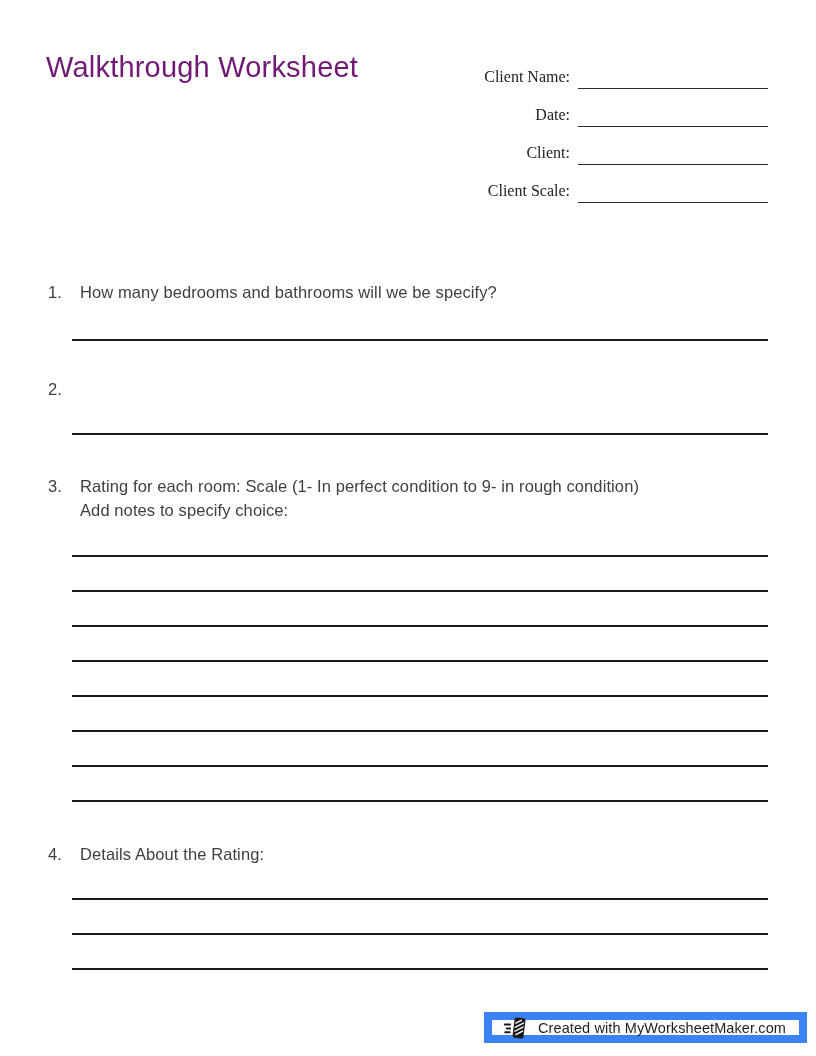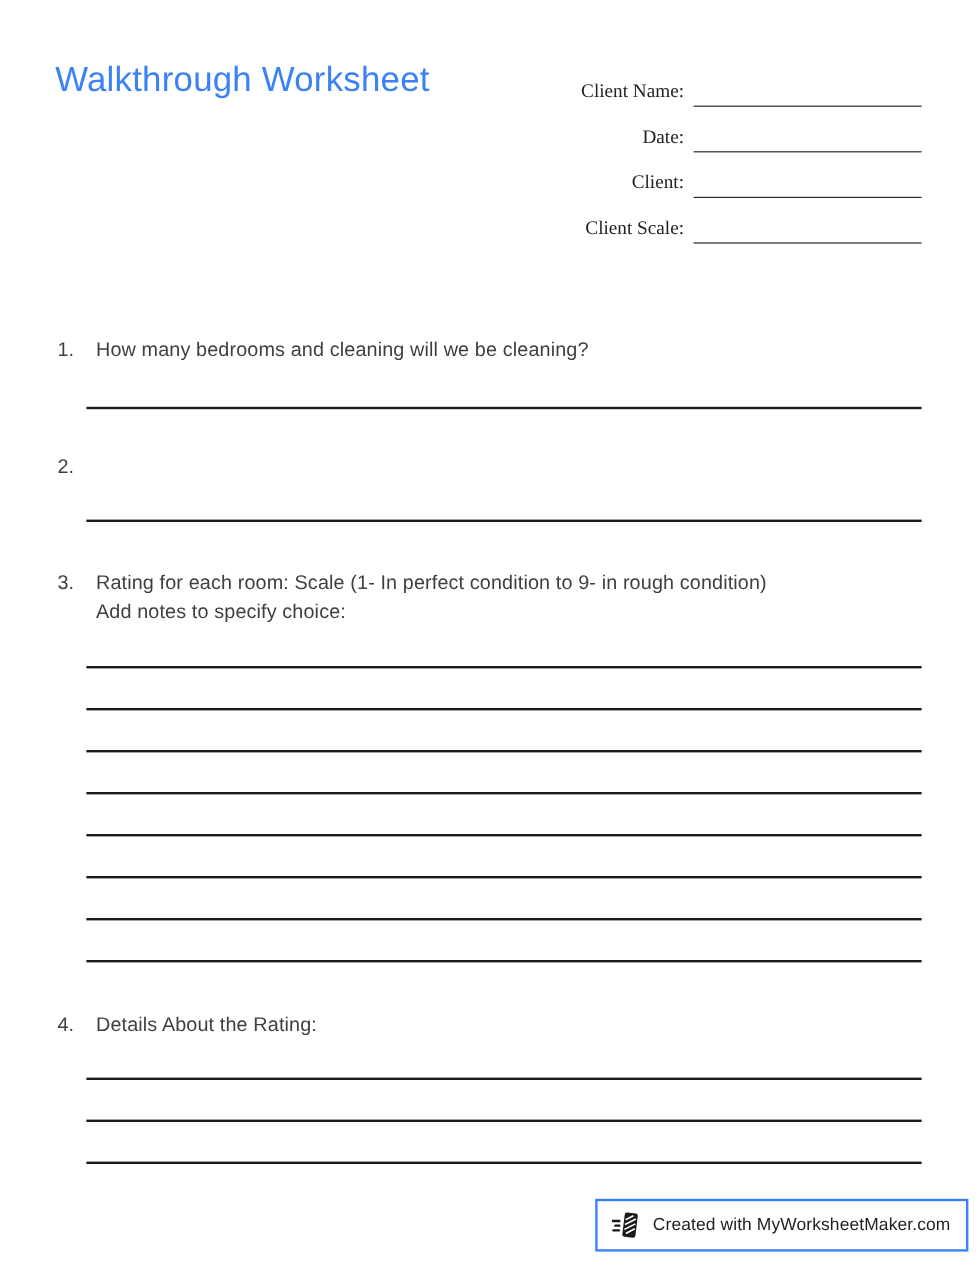--- a/index.html
+++ b/index.html
@@ -14,21 +14,21 @@
   }
 
   
   .title {
     position: absolute;
     left: 46px;
     top: 49px;
     font-size: 29px;
     line-height: 36px;
     font-weight: 400;
-    color: #3b82f6;
+    color: #701a75;
     letter-spacing: 0.2px;
   }
 
   
   .header-fields {
     position: absolute;
     left: 420px;
     top: 51px;
     width: 348px;
   }
@@ -80,22 +80,22 @@
     border-top: 2.2px solid #1b1b1b;
     width: 696px;
   }
   .answer-line + .answer-line { margin-top: 33px; }
 
   
   .footer-badge {
     position: absolute;
     right: 9px;
     bottom: 13px;
-    height: 44px;
-    border: 2px solid #3b82f6;
+    height: 31px;
+    border: 8px solid #3b82f6;
     background: #ffffff;
     display: flex;
     align-items: center;
     gap: 9px;
     padding: 0 13px 0 11px;
     justify-content: center;
   }
   .footer-badge .badge-text {
     font-size: 14.5px;
     color: #1f1f1f;
@@ -126,21 +126,21 @@
     </div>
     <div class="field-row">
       <span class="field-label">Client Scale:</span>
       <span class="field-line"><span></span></span>
     </div>
   </div>
 
   <div class="question" style="top:280px">
     <div class="q-row">
       <span class="q-num">1.</span>
-      <span class="q-text">How many bedrooms and cleaning will we be cleaning?</span>
+      <span class="q-text">How many bedrooms and bathrooms will we be specify?</span>
     </div>
     <div class="answer-lines" style="margin-top:35px">
         <div class="answer-line"></div>
       </div>
   </div>
 
   <div class="question" style="top:377px">
     <div class="q-row">
       <span class="q-num">2.</span>
     </div>

